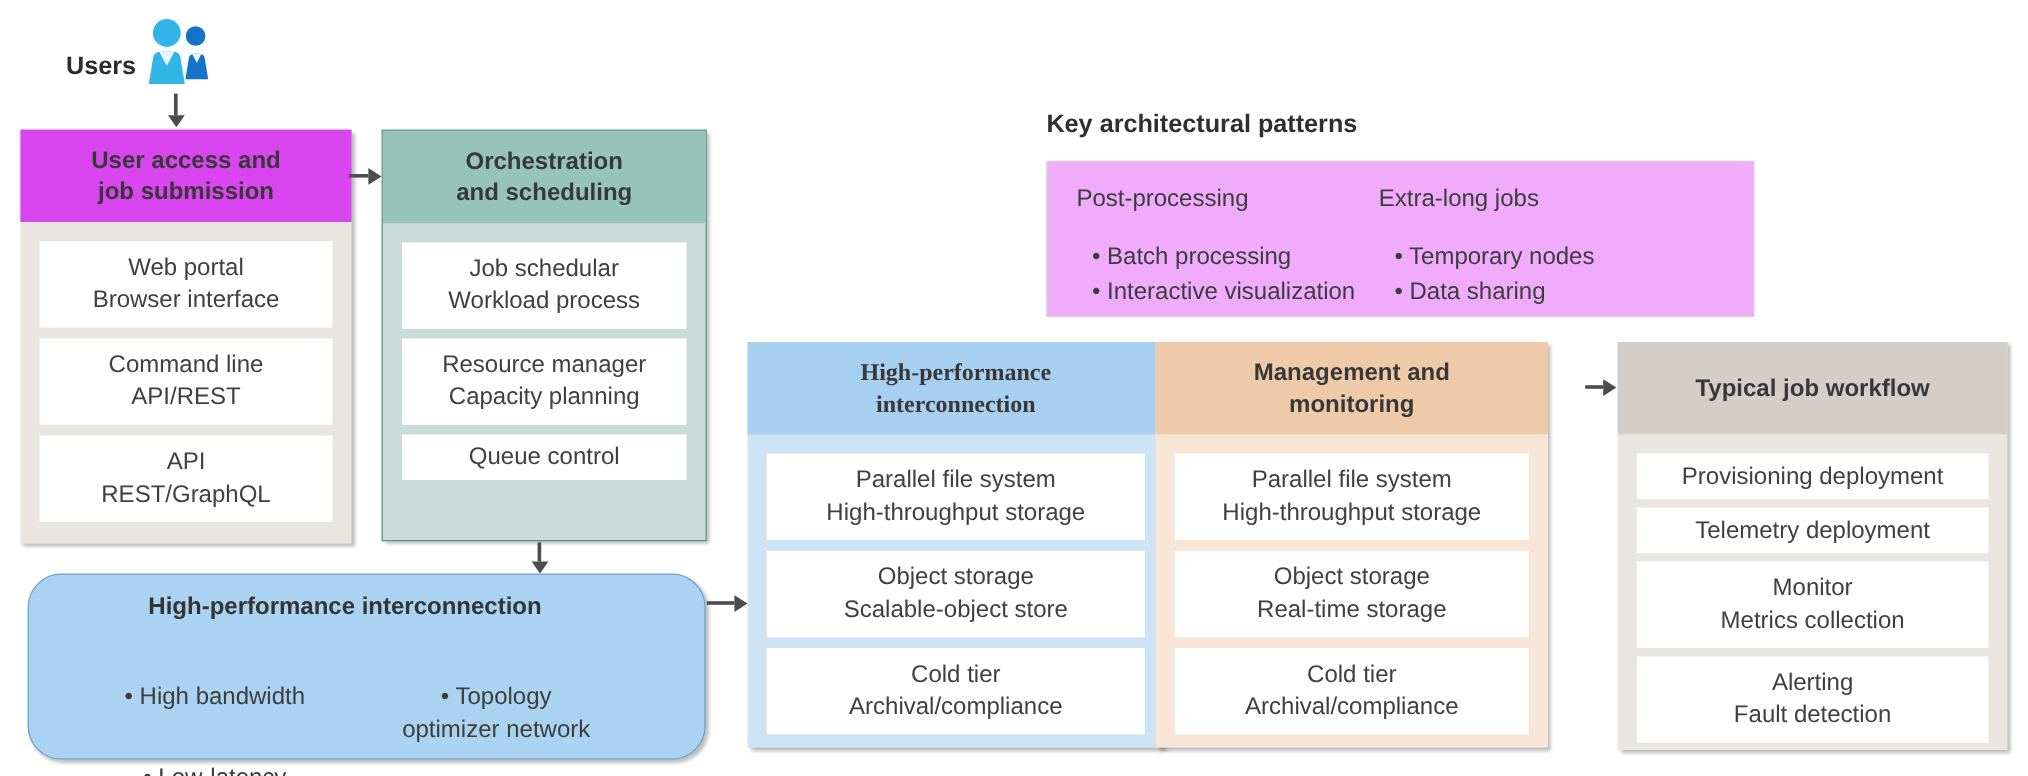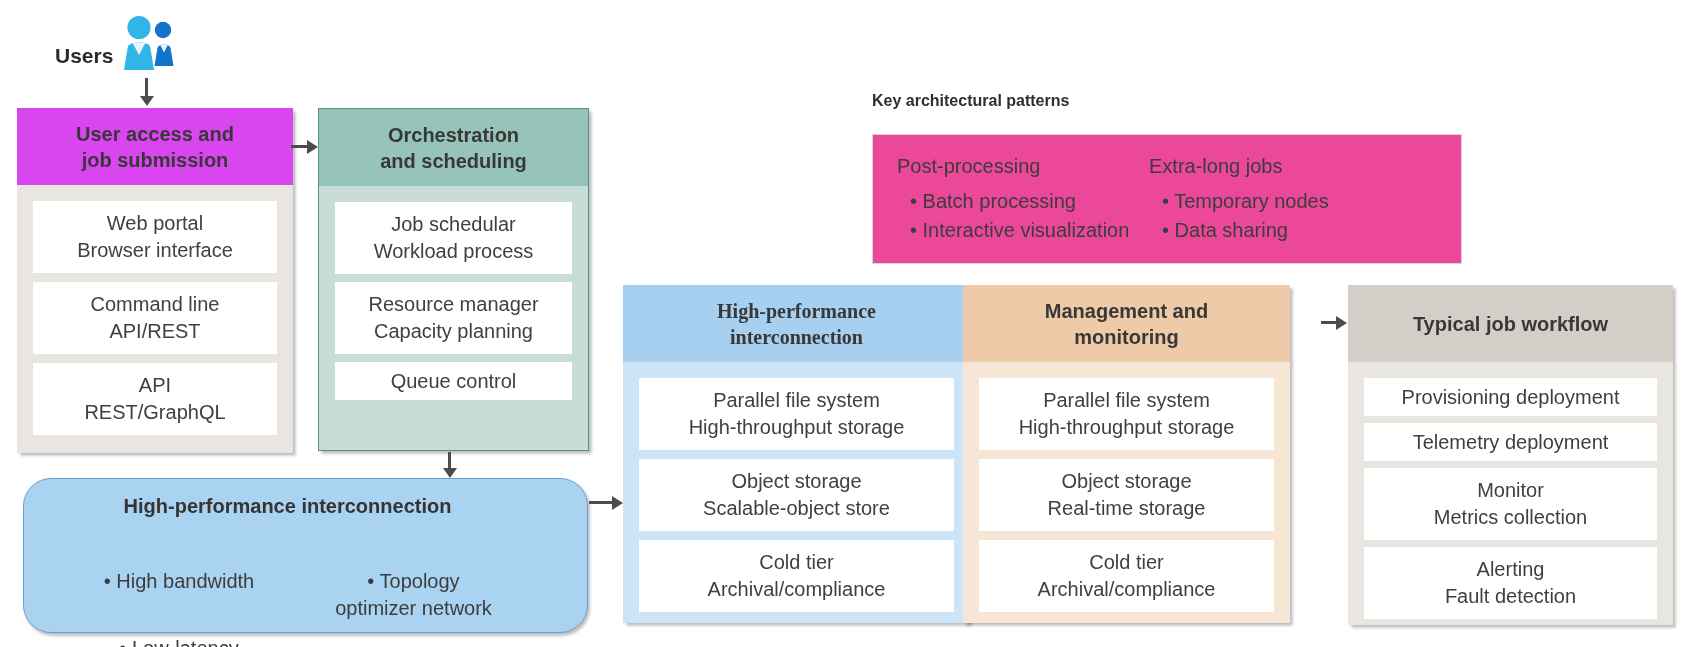--- a/index.html
+++ b/index.html
@@ -48,27 +48,27 @@
   #banner .banner-title {
     margin-top:16px; padding-right:36px; text-align:center;
     font-weight:bold; font-size:20px; color:#343434;
   }
   .bcol { position:absolute; top:62px; text-align:center; font-size:20px; line-height:27px; color:#3d3d3d; white-space:pre-line; }
   #bcol-a { left:10px;  width:290px; }
   #bcol-a .b2 { margin-top:13px; }
   #bcol-b { left:282px; width:215px; }
 
   
-  #key-title { left:872px; top:92px; font-weight:bold; font-size:16px; color:#2f2f2f; }
-  #key-box   { left:872px; top:134px; width:590px; height:130px; background:#ec4899; border:1px solid #d9d7d5; box-sizing:border-box;padding-left:36px; }
+  #key-title { left:872px; top:92px; font-weight:bold; font-size:21px; color:#2f2f2f; }
+  #key-box   { left:872px; top:134px; width:590px; height:130px; background:#f0abfc; border:1px solid #d9d7d5; box-sizing:border-box;padding-left:36px; }
   .key-group { position:absolute; top:18px; font-size:20px; color:#3c3c3c; }
   #key-group-a { left:24px; }
   #key-group-b { left:276px; }
   .key-heading { line-height:26px; }
-  .key-bullets { margin-top:8px; padding-left:13px; line-height:29px; }
+  .key-bullets { margin-top:21px; padding-left:13px; line-height:29px; }
 
   
   #users-label { left:55px; top:44px; font-weight:bold; font-size:21px; color:#2b2b2b; }
   #users-icon  { left:116px; top:14px; }
 
   
   .arrow-right { position:absolute; height:3px; background:#4c4c4c; }
   .arrow-right::after {
     content:""; position:absolute; right:-11px; top:50%; transform:translateY(-50%);
     width:0; height:0; border-left:11px solid #4c4c4c;

